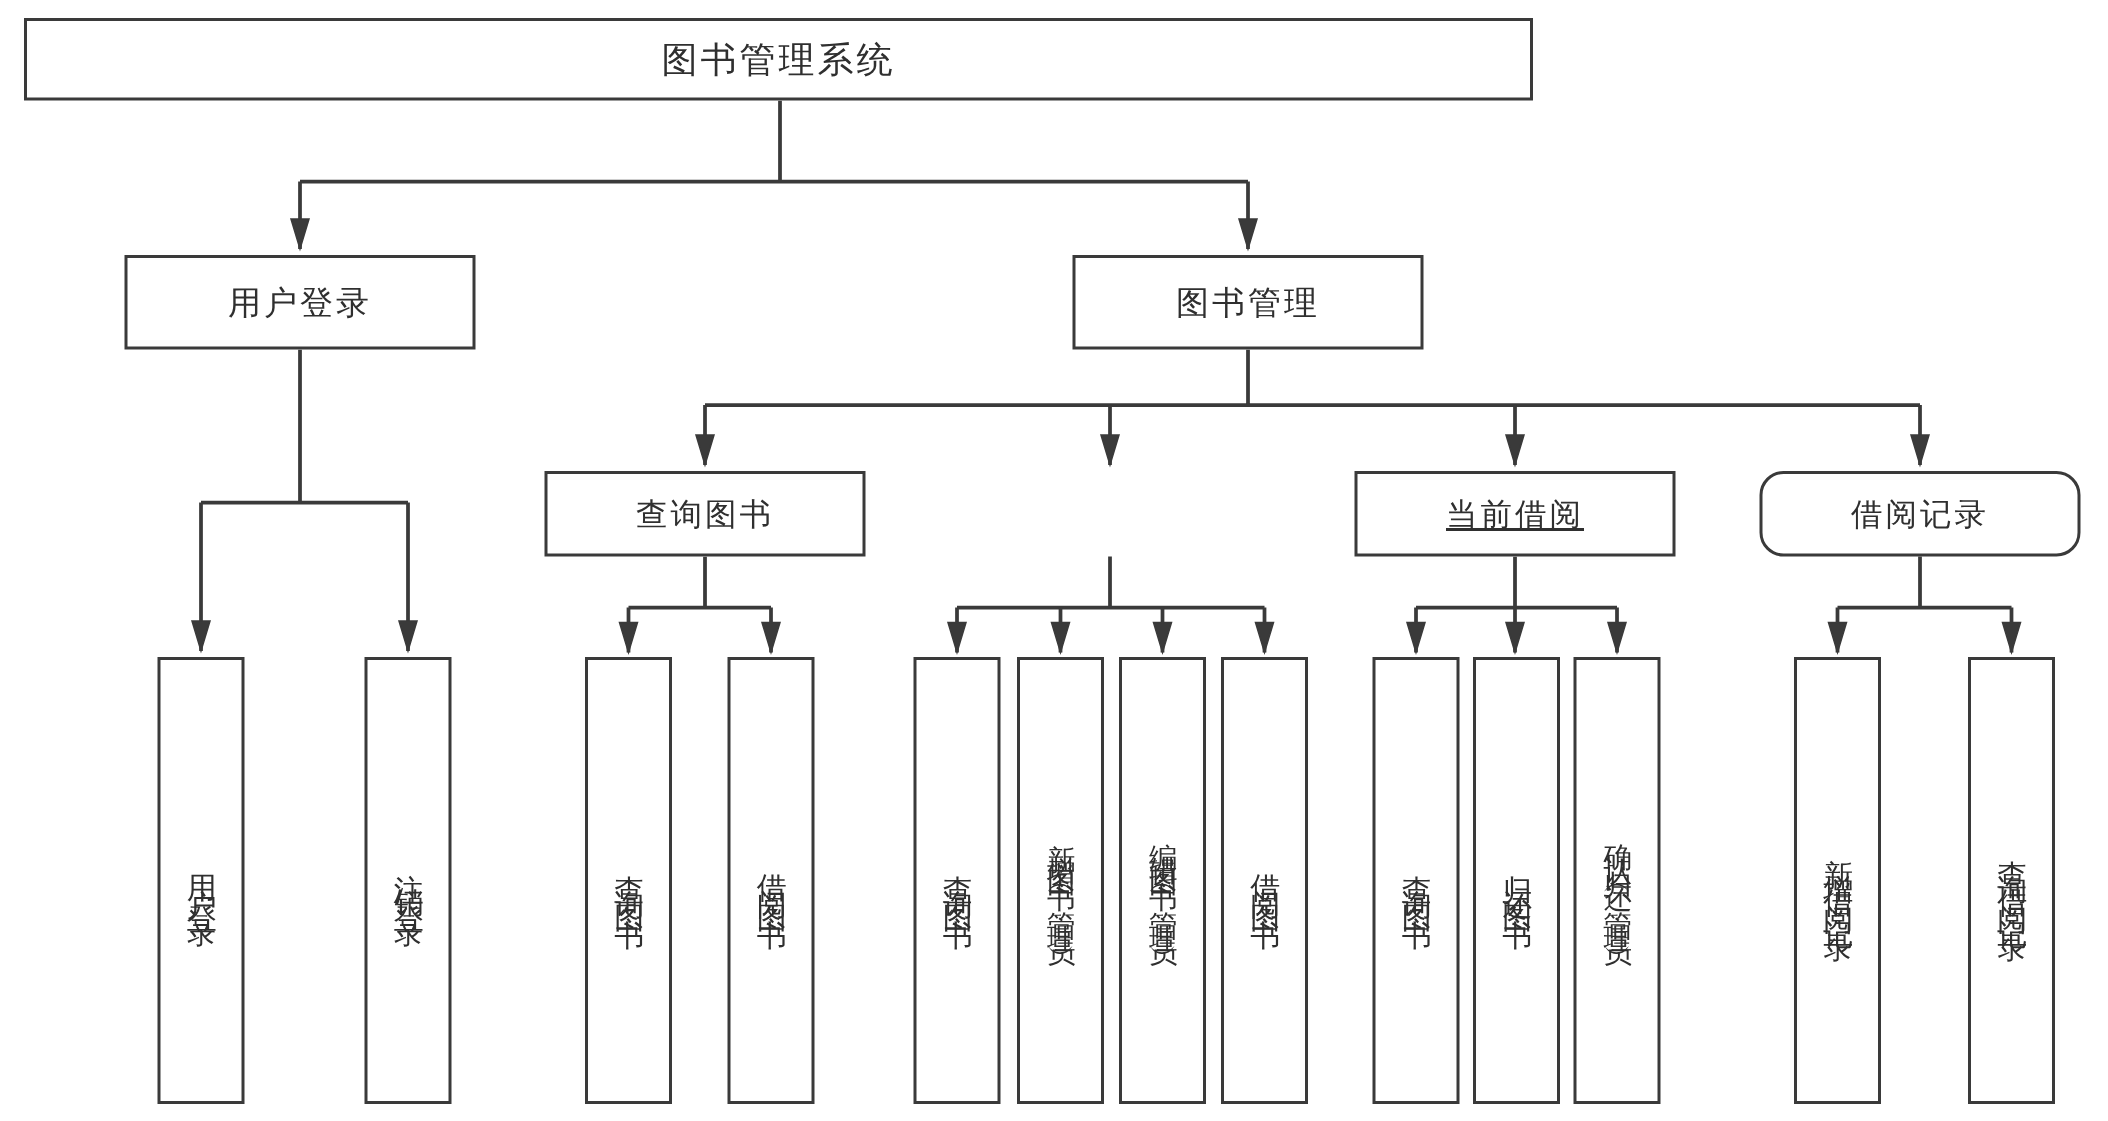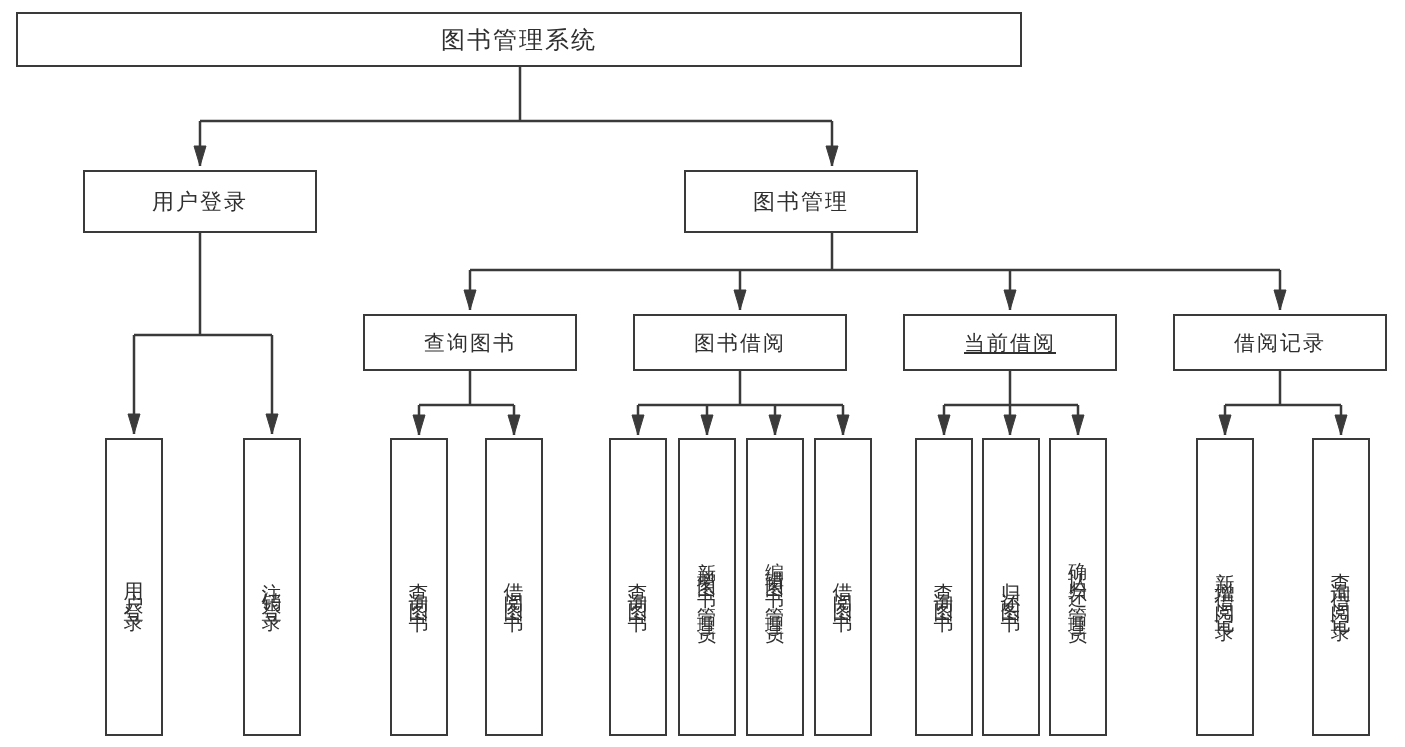--- a/index.html
+++ b/index.html
@@ -131,26 +131,25 @@
 
       <path d="M1280,371 V405 M1225,405 H1341"></path>
       <line x1="1225" y1="405" x2="1225" y2="435" marker-end="url(#arw)"></line>
       <line x1="1341" y1="405" x2="1341" y2="435" marker-end="url(#arw)"></line>
     </g>
   </svg>
 
   <div class="node root">图书管理系统</div>
 
   <div class="node l2" style="left:83px;">用户登录</div>
-  <div class="node l2" style="left:684px;">图书管理</div>
+  <div class="node l2" style="left:715px;">图书管理</div>
 
   <div class="node l3" style="left:363px;">查询图书</div>
-  <div class="node l3" style="left:633px;">图书借阅</div>
   <div class="node l3" style="left:903px;text-decoration:underline;">当前借阅</div>
-  <div class="node l3" style="left:1173px;">借阅记录</div>
+  <div class="node l3" style="left:1173px;border-radius:16px;">借阅记录</div>
 
   <div class="leaf" style="left:105px;">用户登录</div>
   <div class="leaf" style="left:243px;">注销登录</div>
 
   <div class="leaf" style="left:390px;">查询图书</div>
   <div class="leaf" style="left:485px;">借阅图书</div>
 
   <div class="leaf" style="left:609px;">查询图书</div>
   <div class="leaf long" style="left:678px;">新增图书（管理员）</div>
   <div class="leaf long" style="left:746px;">编辑图书（管理员）</div>

